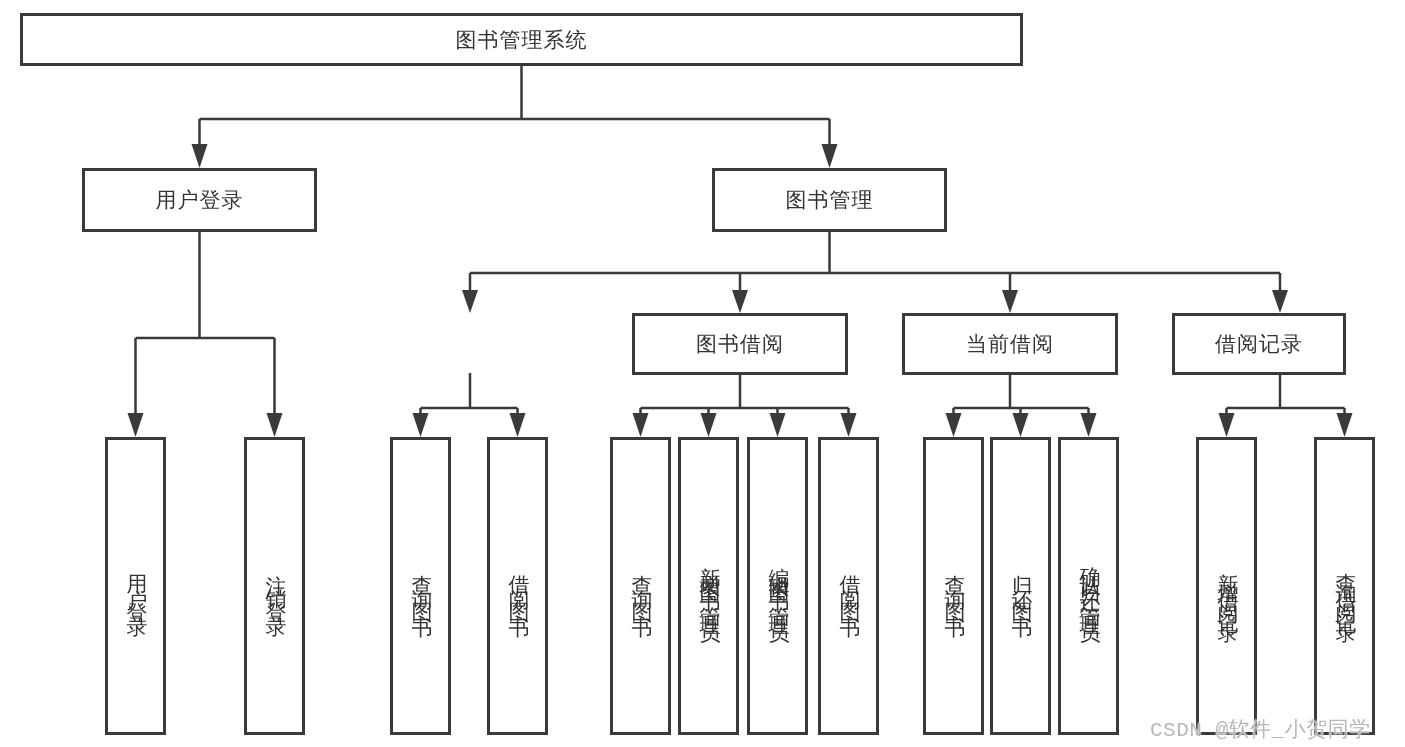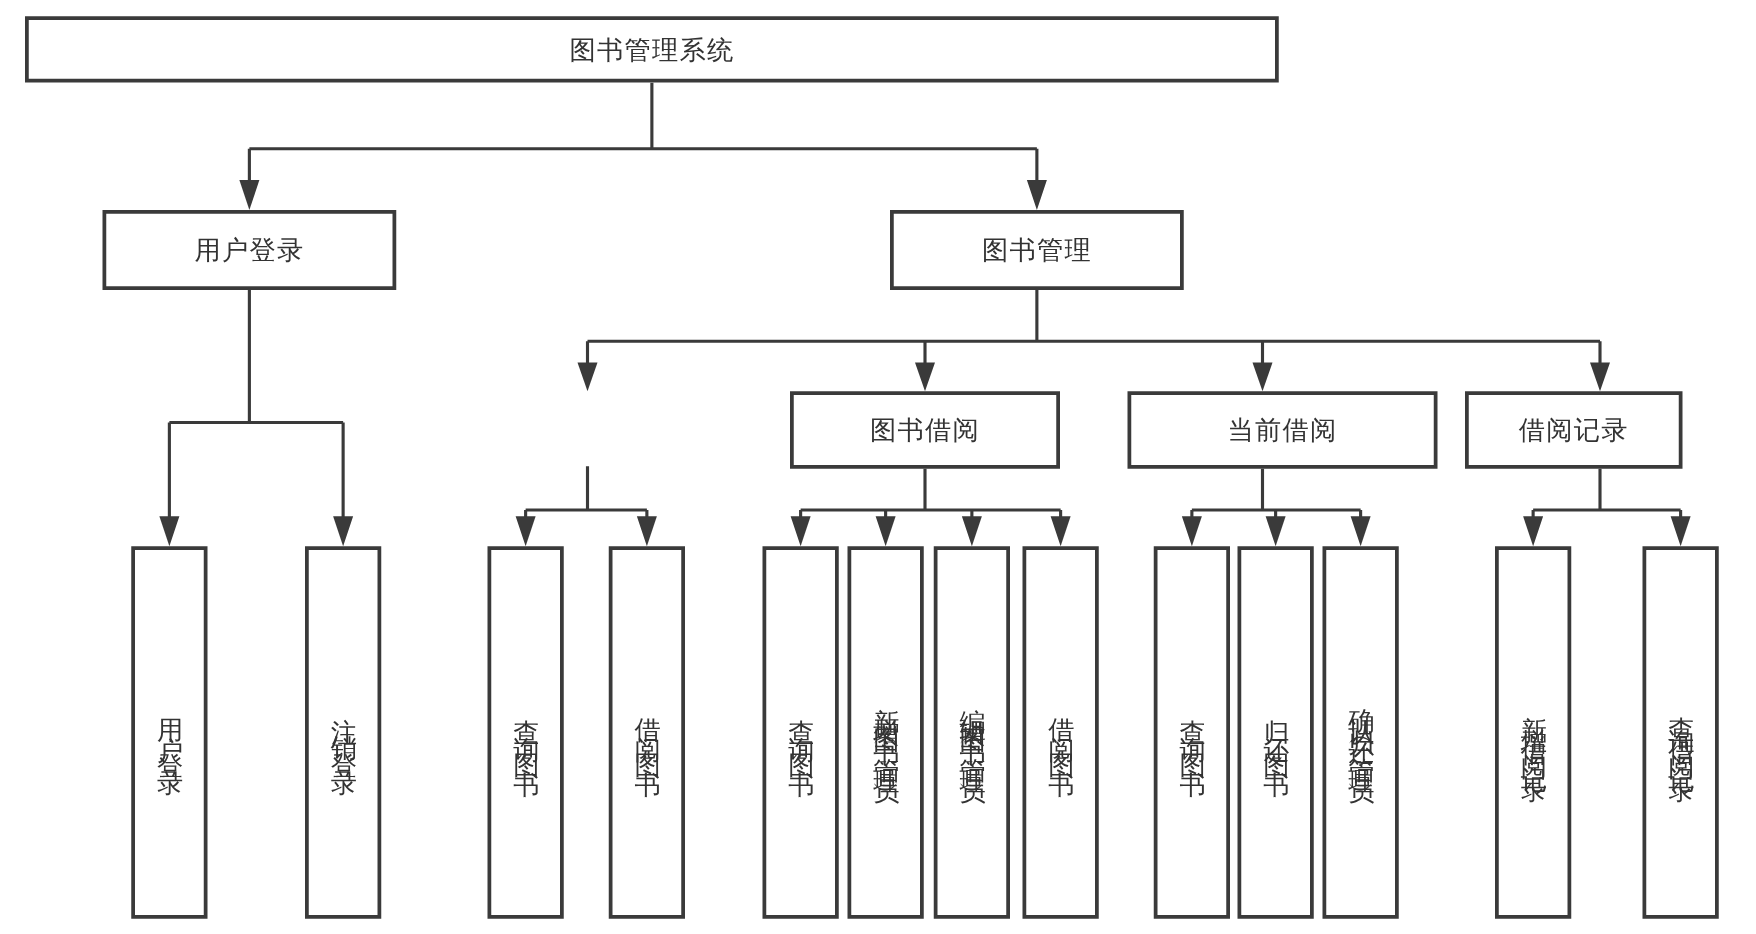--- a/index.html
+++ b/index.html
@@ -1,21 +1,21 @@
 <!DOCTYPE html>
 <html><head>
 <meta charset="utf-8">
 <style>
   html, body { margin: 0; padding: 0; background: #ffffff; }
   #stage {
     position: relative;
     width: 1405px;
     height: 747px;
     background: #ffffff;
-    font-family: Liberation Sans, sans-serif;
+    font-family: Liberation Mono, monospace;
     overflow: hidden;
   }
   #connectors {
     position: absolute;
     left: 0; top: 0;
     width: 1405px; height: 747px;
     z-index: 1;
   }
   .node {
     position: absolute;
@@ -98,21 +98,21 @@
   <div class="node" style="left:82px;top:168px;width:235px;height:64px">
     <span class="h-label">用户登录</span>
   </div>
   <div class="node" style="left:712px;top:168px;width:235px;height:64px">
     <span class="h-label">图书管理</span>
   </div>
 
   <div class="node" style="left:632px;top:313px;width:216px;height:62px">
     <span class="h-label">图书借阅</span>
   </div>
-  <div class="node" style="left:902px;top:313px;width:248px;height:62px">
+  <div class="node" style="left:902px;top:313px;width:216px;height:62px">
     <span class="h-label">当前借阅</span>
   </div>
   <div class="node" style="left:1172px;top:313px;width:174px;height:62px">
     <span class="h-label">借阅记录</span>
   </div>
 
   <div class="node v-node" style="left:105px;top:437px;width:61px;height:298px">
     <span class="v-label" style="letter-spacing: 14px;">用户登录</span>
   </div>
   <div class="node v-node" style="left:244px;top:437px;width:61px;height:298px">
@@ -149,14 +149,15 @@
     <span class="v-label" style="letter-spacing: 8px;">确认归还（管理员）</span>
   </div>
 
   <div class="node v-node" style="left:1196px;top:437px;width:61px;height:298px">
     <span class="v-label" style="letter-spacing: 10px;">新增借阅记录</span>
   </div>
   <div class="node v-node" style="left:1314px;top:437px;width:61px;height:298px">
     <span class="v-label" style="letter-spacing: 10px;">查询借阅记录</span>
   </div>
 
+  <div id="watermark">CSDN @软件_小贺同学</div>
 
 </div>
 
 </body></html>

